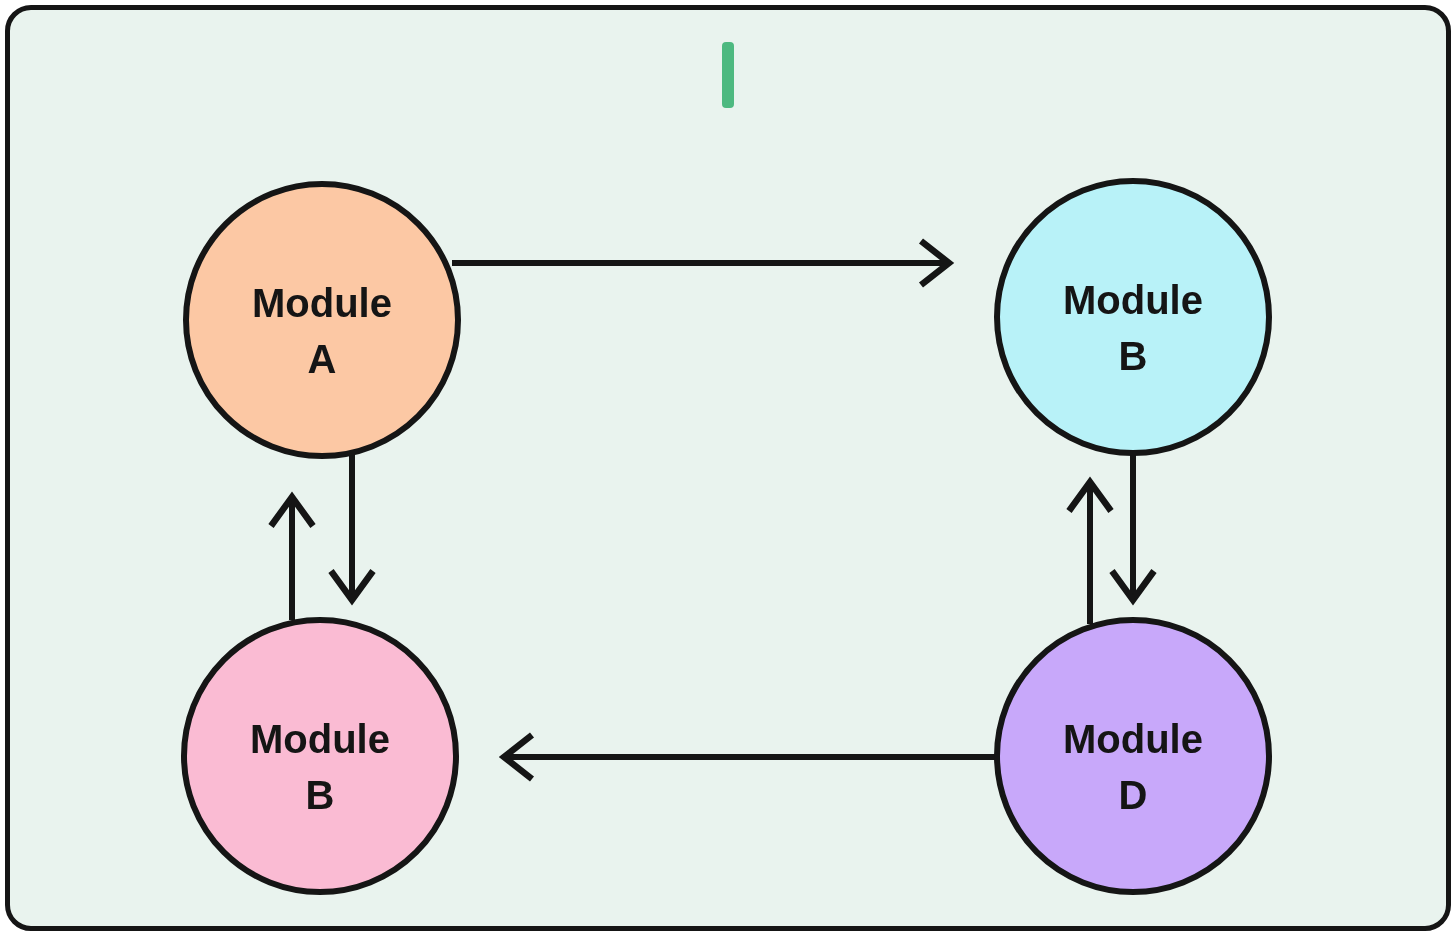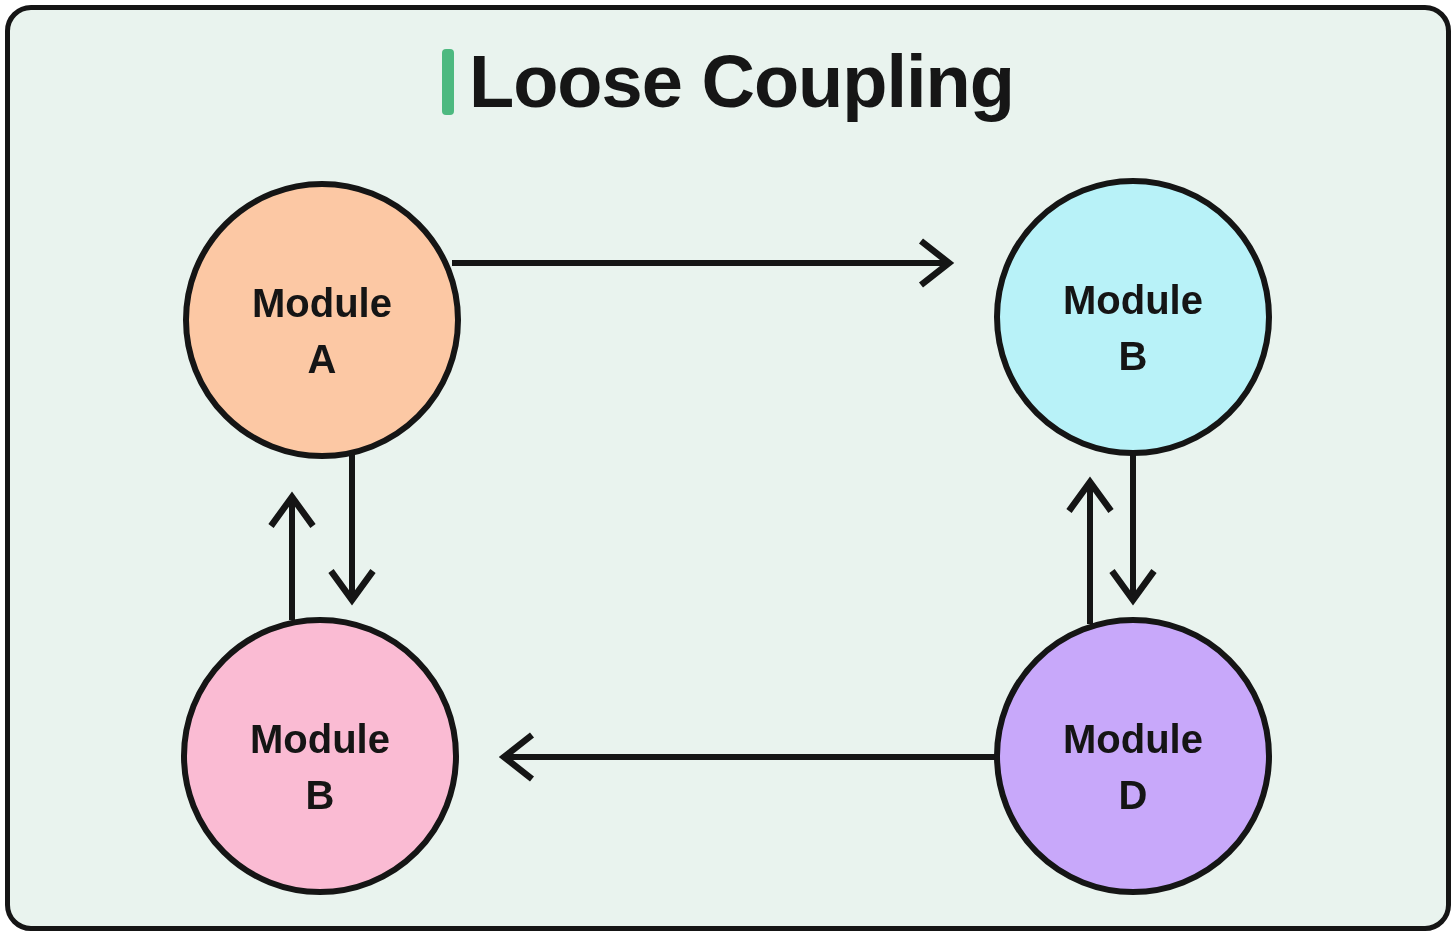--- a/index.html
+++ b/index.html
@@ -68,21 +68,20 @@
   }
 </style>
 </head>
 <body>
 
 <div class="stage">
   <div class="panel"></div>
 
   <div class="header">
     <div class="accent-bar"></div>
-    <div class="title">Loose Coupling</div>
   </div>
 
   <svg class="diagram" viewBox="0 0 1456 936">
 
     <g stroke="#151515" stroke-width="6" fill="none" stroke-linecap="butt" stroke-linejoin="miter">
 
       <g>
         <line x1="452" y1="263" x2="946" y2="263"></line>
         <polyline points="921,241 949,263 921,285" stroke-width="6.5"></polyline>
       </g>

